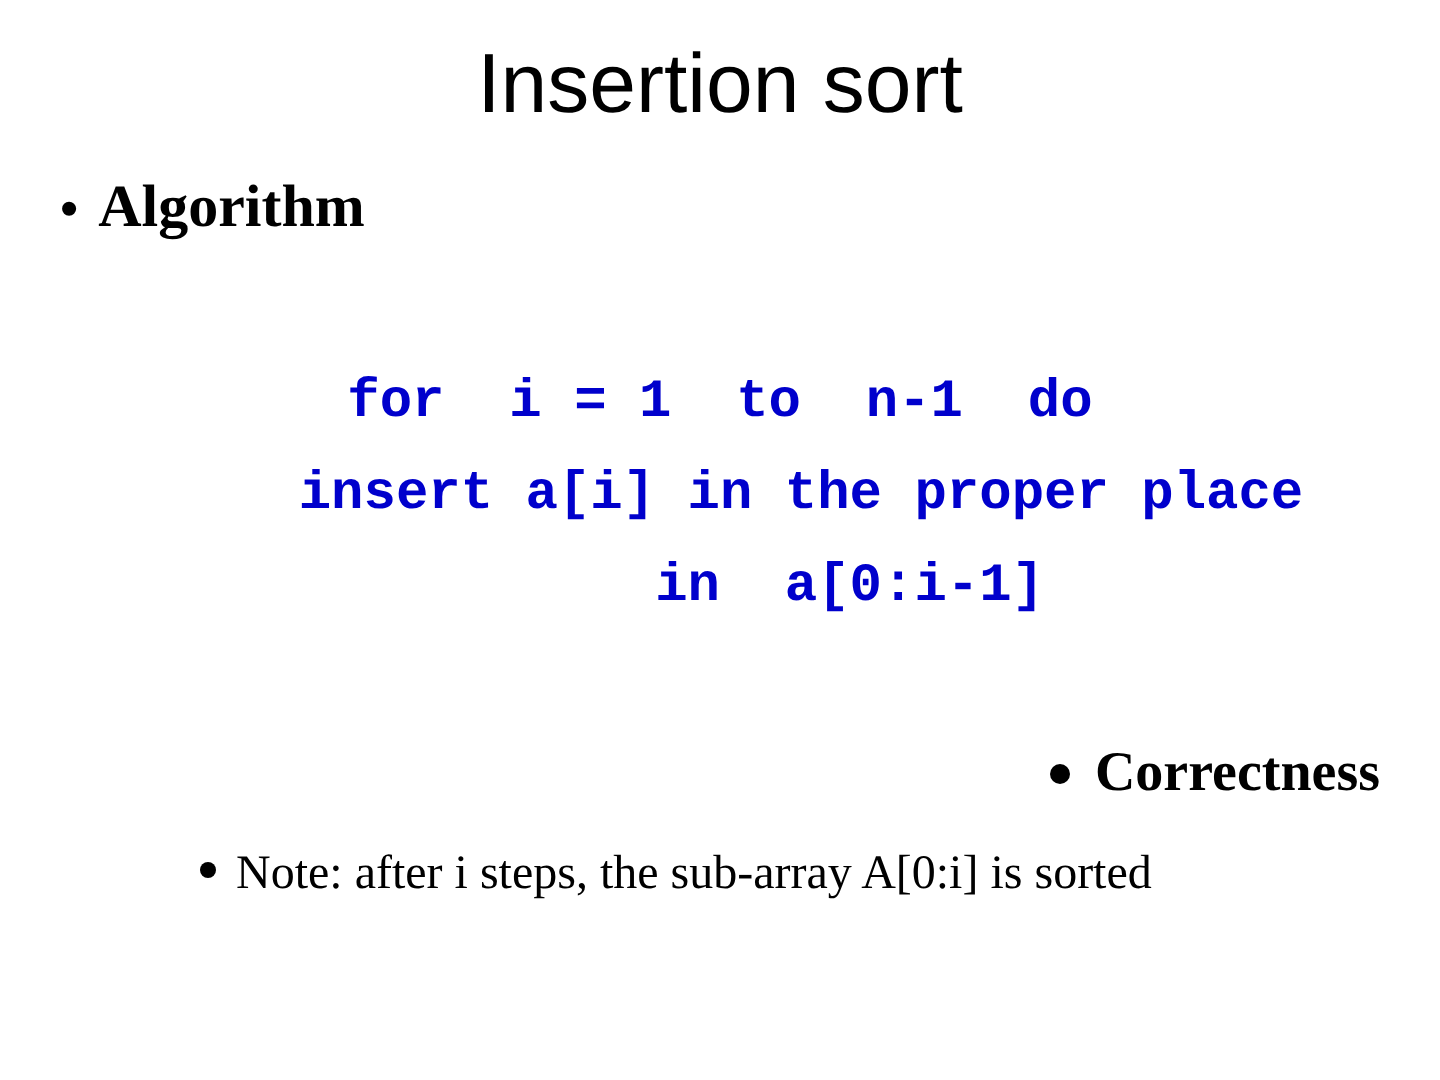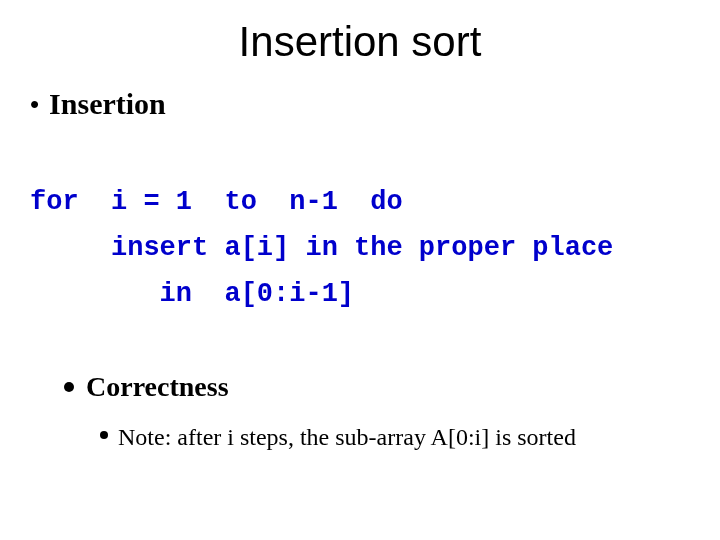--- a/index.html
+++ b/index.html
@@ -41,26 +41,28 @@
     line-height: 32px;
   }
   .code-block {
     font-family: "Courier New", Courier, monospace;
     font-weight: bold;
     color: #0000cc;
     font-size: 27px;
     line-height: 1.7;
     margin-left: 0;
     white-space: pre;
+    text-align: center;
   }
   .correctness {
     margin-top: 8px;
     margin-left: 34px;
     display: flex;
     align-items: flex-start;
+    justify-content: flex-end;
   }
   .filled-dot {
     width: 10px;
     height: 10px;
     border-radius: 50%;
     background: #000;
     margin-top: 11px;
     margin-right: 12px;
     flex-shrink: 0;
   }
@@ -93,21 +95,21 @@
 </style>
 </head>
 <body>
 
 <div class="slide">
 
   <div class="title">Insertion sort</div>
 
   <div class="bullet-row">
     <span class="bullet-dot">•</span>
-    <span class="bullet-label">Insertion</span>
+    <span class="bullet-label">Algorithm</span>
   </div>
 
   <div class="code-block">
 <span>for  i = 1  to  n-1  do</span>
 <span>     insert a[i] in the proper place</span>
 <span>        in  a[0:i-1]</span>
   </div>
 
   <div class="correctness">
     <span class="filled-dot"></span>

